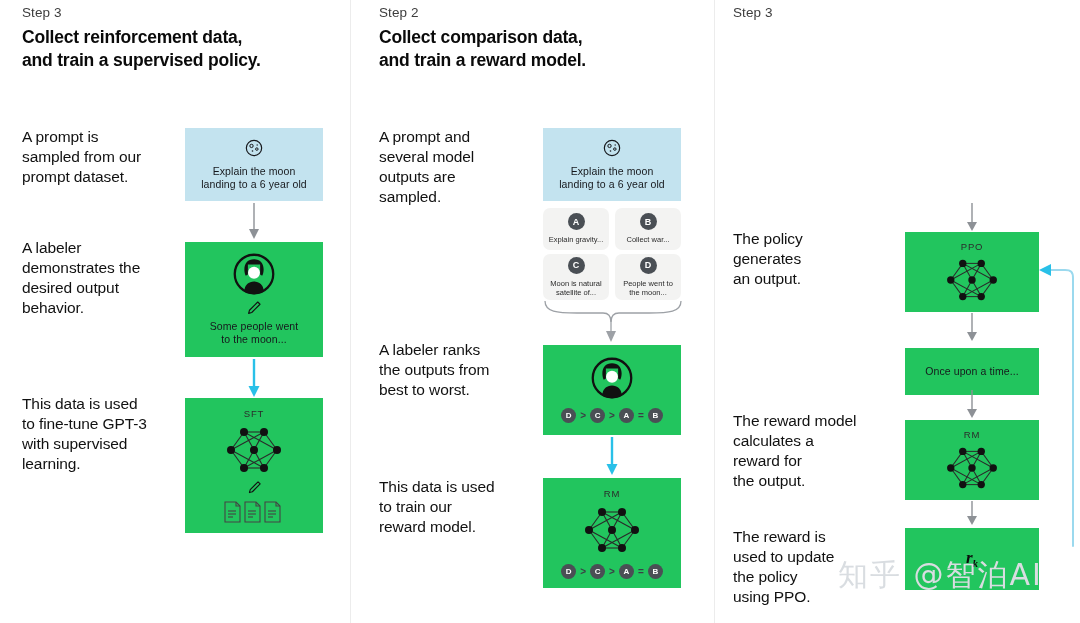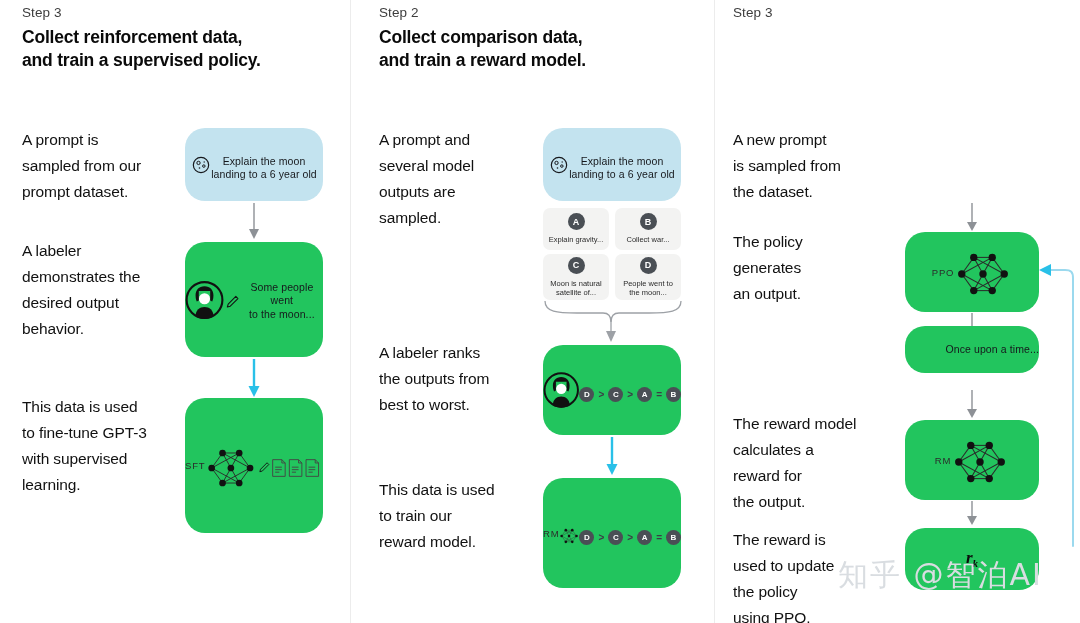--- a/index.html
+++ b/index.html
@@ -34,29 +34,29 @@
   .step-title {
     position:absolute;
     font-size:17.5px; font-weight:bold; line-height:22.5px;
     color:#0a0a0a; letter-spacing:-.2px;
     white-space:pre-line;
   }
 
   
   .desc {
     position:absolute;
-    font-size:15.5px; line-height:26px; color:#111;
+    font-size:15.5px; line-height:20px; color:#111;
     white-space:pre-line; letter-spacing:-.1px;
   }
 
   
   .card {
     position:absolute;
-    border-radius:20px;
-    display:flex; flex-direction:row;
+    border-radius:0;
+    display:flex; flex-direction:column;
     align-items:center; justify-content:center;
     text-align:center;
   }
   .card.blue { background:#c3e3ef; }
   .card.gray { background:#22c55e; }
 
   .card-text {
     font-size:10.5px; line-height:13.5px; color:#16181c;
     white-space:pre-line; letter-spacing:.1px;
   }
@@ -336,23 +336,20 @@
         <span class="rank-op">=</span>
         <div class="badge sm">B</div>
       </div>
     </div>
   </div>
 
   <div class="col" id="col3">
 
     <div class="step-label" style="left:18px; top:5px;">Step 3</div>
 
-    <div class="desc" style="left:18px; top:127px; width:175px;">A new prompt
-is sampled from
-the dataset.</div>
     <div class="desc" style="left:18px; top:229px; width:160px;">The policy
 generates
 an output.</div>
     <div class="desc" style="left:18px; top:411px; width:180px;">The reward model
 calculates a
 reward for
 the output.</div>
     <div class="desc" style="left:18px; top:527px; width:170px;">The reward is
 used to update
 the policy
@@ -393,21 +390,21 @@
             <circle cx="41" cy="44" r="4"></circle>
         </g>
       </svg>
     </div>
 
     <svg class="arrow" style="left:249px; top:313px;" width="16" height="30">
       <line x1="8" y1="0" x2="8" y2="20" stroke="#8d9196" stroke-width="1.4"></line>
       <polygon points="8,28 3,19 13,19" fill="#8d9196"></polygon>
     </svg>
 
-    <div class="card gray" style="left:190px; top:326px; width:134px; height:47px;justify-content:flex-end;">
+    <div class="card gray" style="left:190px; top:348px; width:134px; height:47px;">
       <div class="card-text">Once upon a time...</div>
     </div>
 
     <svg class="arrow" style="left:249px; top:390px;" width="16" height="30">
       <line x1="8" y1="0" x2="8" y2="20" stroke="#8d9196" stroke-width="1.4"></line>
       <polygon points="8,28 3,19 13,19" fill="#8d9196"></polygon>
     </svg>
 
     <div class="card gray" style="left:190px; top:420px; width:134px; height:80px;">
       <div class="card-label">RM</div>

